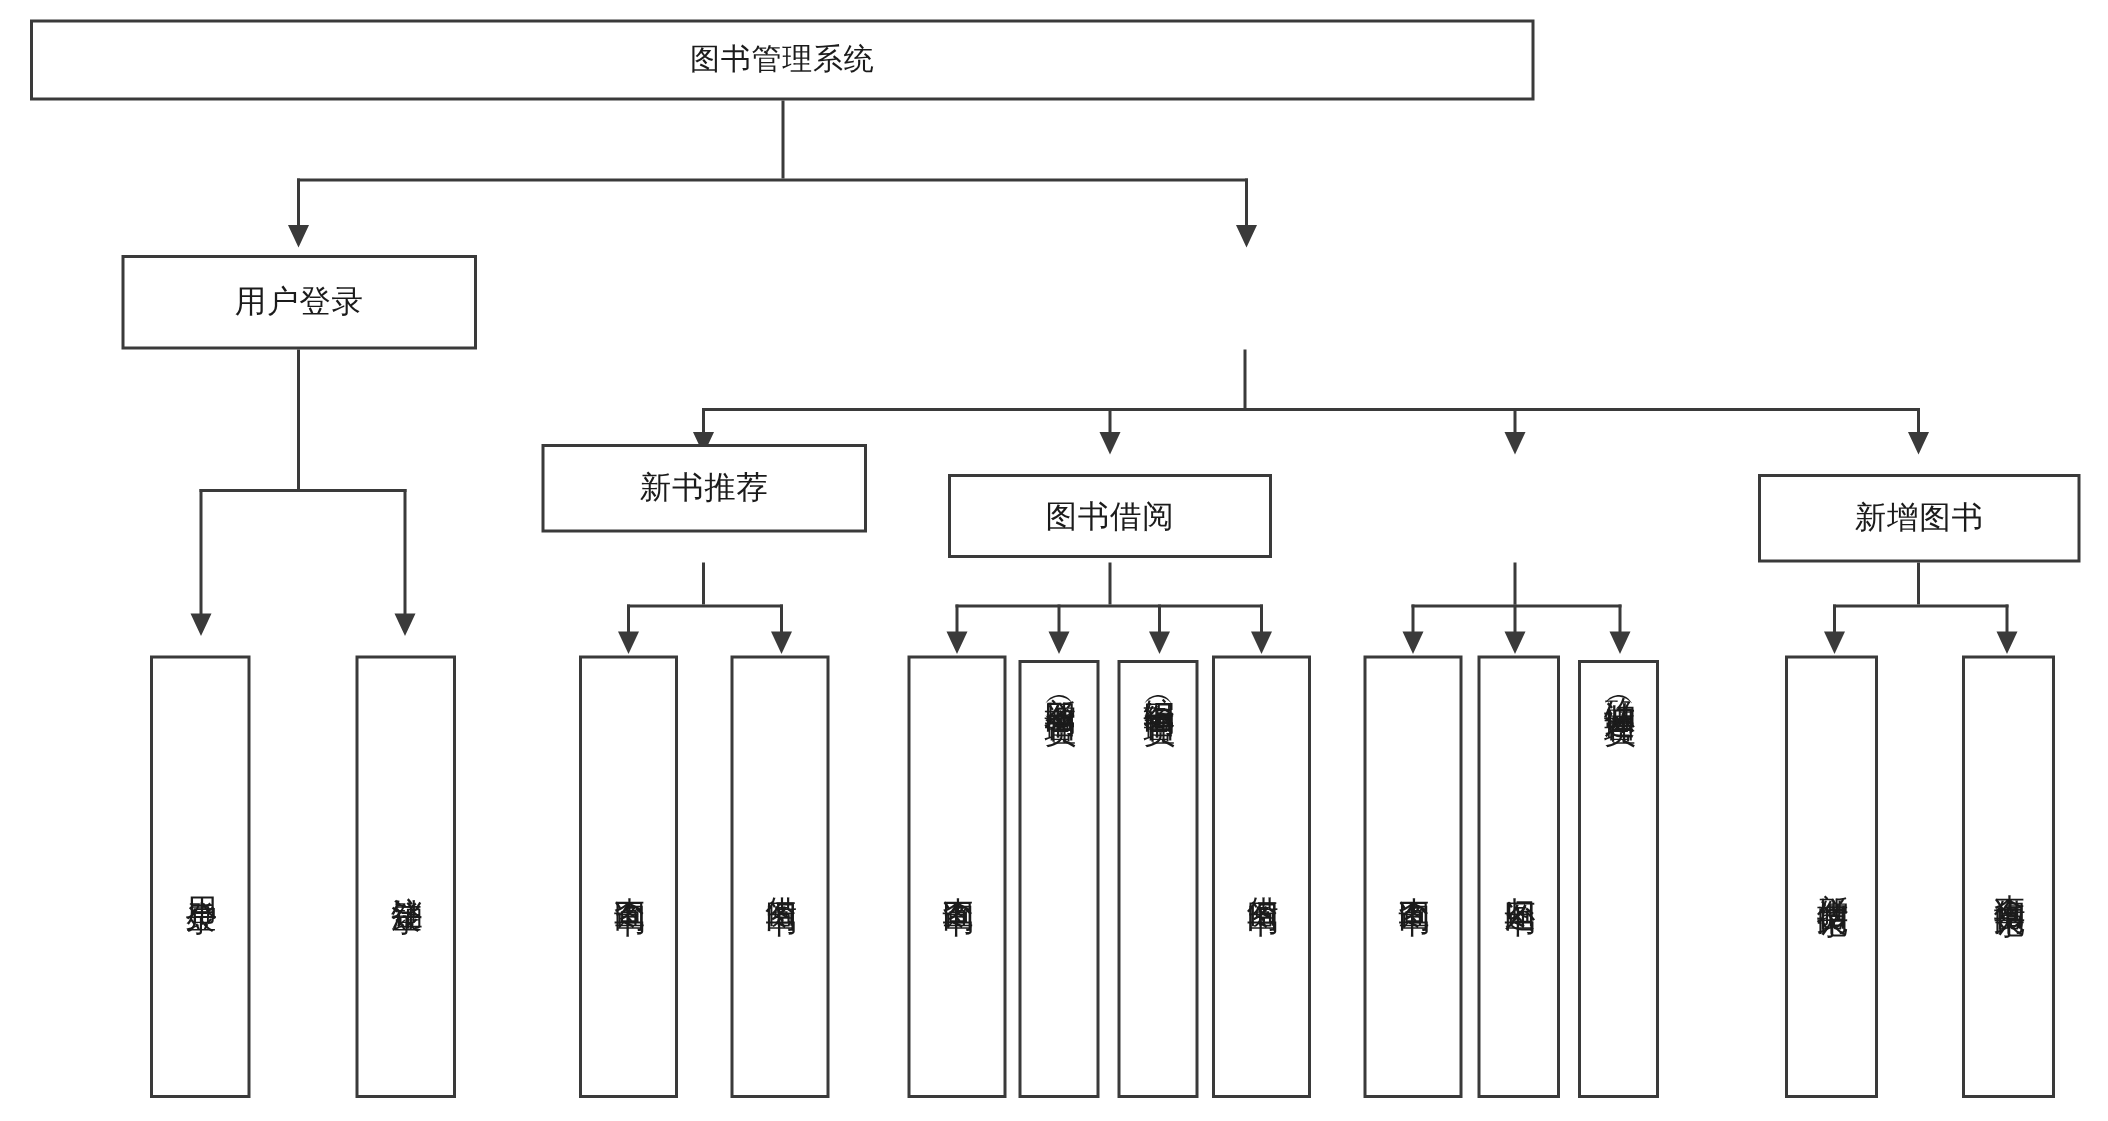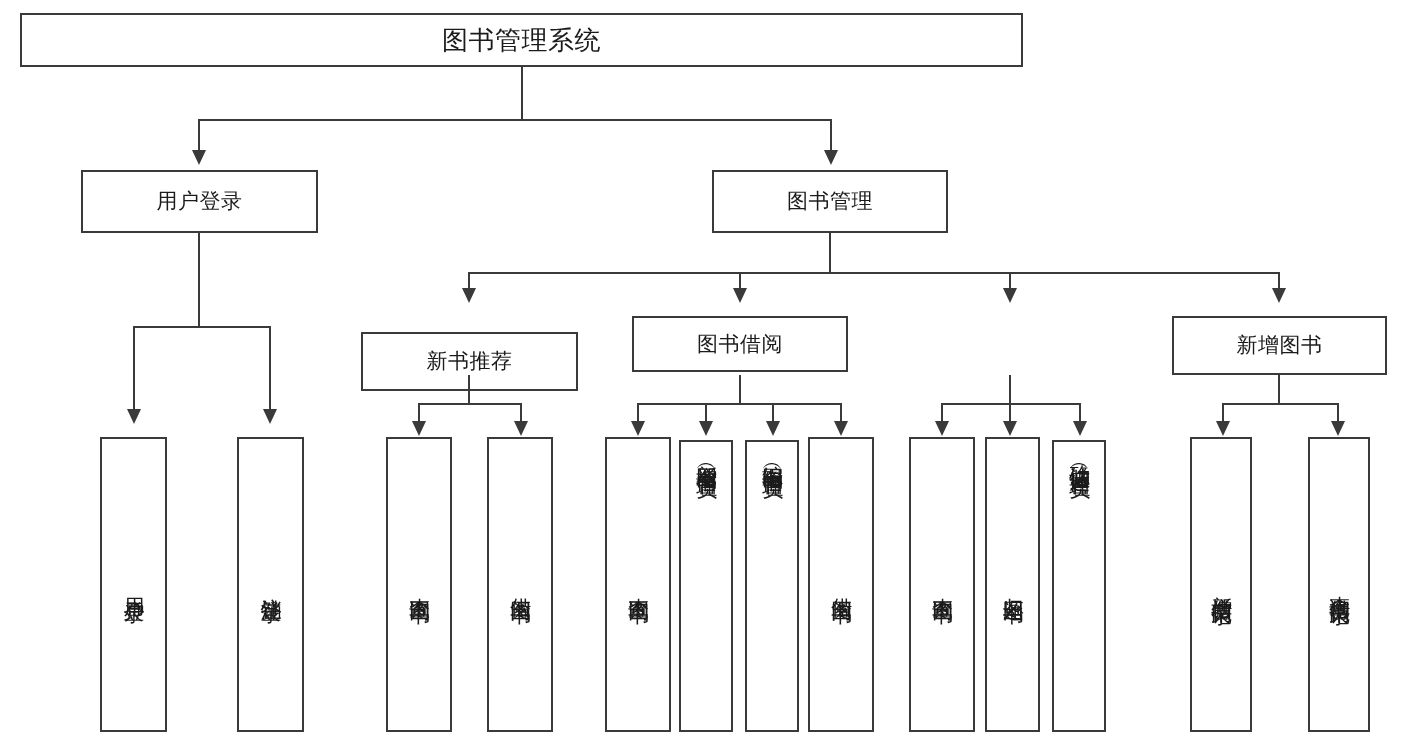--- a/index.html
+++ b/index.html
@@ -32,21 +32,21 @@
     display: block;
     text-align: center;
     line-height: 1.18;
     letter-spacing: 0.5px;
   }
   
   .node.horiz .label {
     font-size: 21px;
   }
   .node.root .label {
-    font-size: 26px;
+    font-size: 20px;
   }
   
   .node.vert {
     align-items: flex-start;
     justify-content: center;
     padding-top: 6px;
   }
   .node.vert .label {
     writing-mode: vertical-rl;
     text-orientation: upright;
@@ -94,44 +94,41 @@
 
   <div class="vline" style="left:521px; top:67px; width:2px; height:52px;"></div>
   <div class="hline" style="left:198px; top:119px; width:634px; height:2px;"></div>
   <div class="vline" style="left:198px; top:119px; width:2px; height:33px;"></div>
   <div class="arrow" style="left:192px; top:150px;"></div>
   <div class="vline" style="left:830px; top:119px; width:2px; height:33px;"></div>
   <div class="arrow" style="left:824px; top:150px;"></div>
 
   <div class="node horiz" style="left:81px; top:170px; width:237px; height:63px;">
     <span class="label">用户登录</span>
-  </div>
-  <div class="node horiz" style="left:712px; top:170px; width:236px; height:63px;">
-    <span class="label">图书管理</span>
   </div>
 
   <div class="vline" style="left:198px; top:233px; width:2px; height:93px;"></div>
   <div class="hline" style="left:133px; top:326px; width:138px; height:2px;"></div>
   <div class="vline" style="left:133px; top:326px; width:2px; height:85px;"></div>
   <div class="arrow" style="left:127px; top:409px;"></div>
   <div class="vline" style="left:269px; top:326px; width:2px; height:85px;"></div>
   <div class="arrow" style="left:263px; top:409px;"></div>
 
   <div class="vline" style="left:829px; top:233px; width:2px; height:39px;"></div>
   <div class="hline" style="left:468px; top:272px; width:812px; height:2px;"></div>
   <div class="vline" style="left:468px; top:272px; width:2px; height:18px;"></div>
   <div class="arrow" style="left:462px; top:288px;"></div>
   <div class="vline" style="left:739px; top:272px; width:2px; height:18px;"></div>
   <div class="arrow" style="left:733px; top:288px;"></div>
   <div class="vline" style="left:1009px; top:272px; width:2px; height:18px;"></div>
   <div class="arrow" style="left:1003px; top:288px;"></div>
   <div class="vline" style="left:1278px; top:272px; width:2px; height:18px;"></div>
   <div class="arrow" style="left:1272px; top:288px;"></div>
 
-  <div class="node horiz" style="left:361px; top:332px; width:217px; height:59px;">
+  <div class="node horiz" style="left:361px; top:296px; width:217px; height:59px;">
     <span class="label">新书推荐</span>
   </div>
   <div class="node horiz" style="left:632px; top:316px; width:216px; height:56px;">
     <span class="label">图书借阅</span>
   </div>
   <div class="node horiz" style="left:1172px; top:316px; width:215px; height:59px;">
     <span class="label">新增图书</span>
   </div>
 
   <div class="vline" style="left:468px; top:375px; width:2px; height:28px;"></div>

